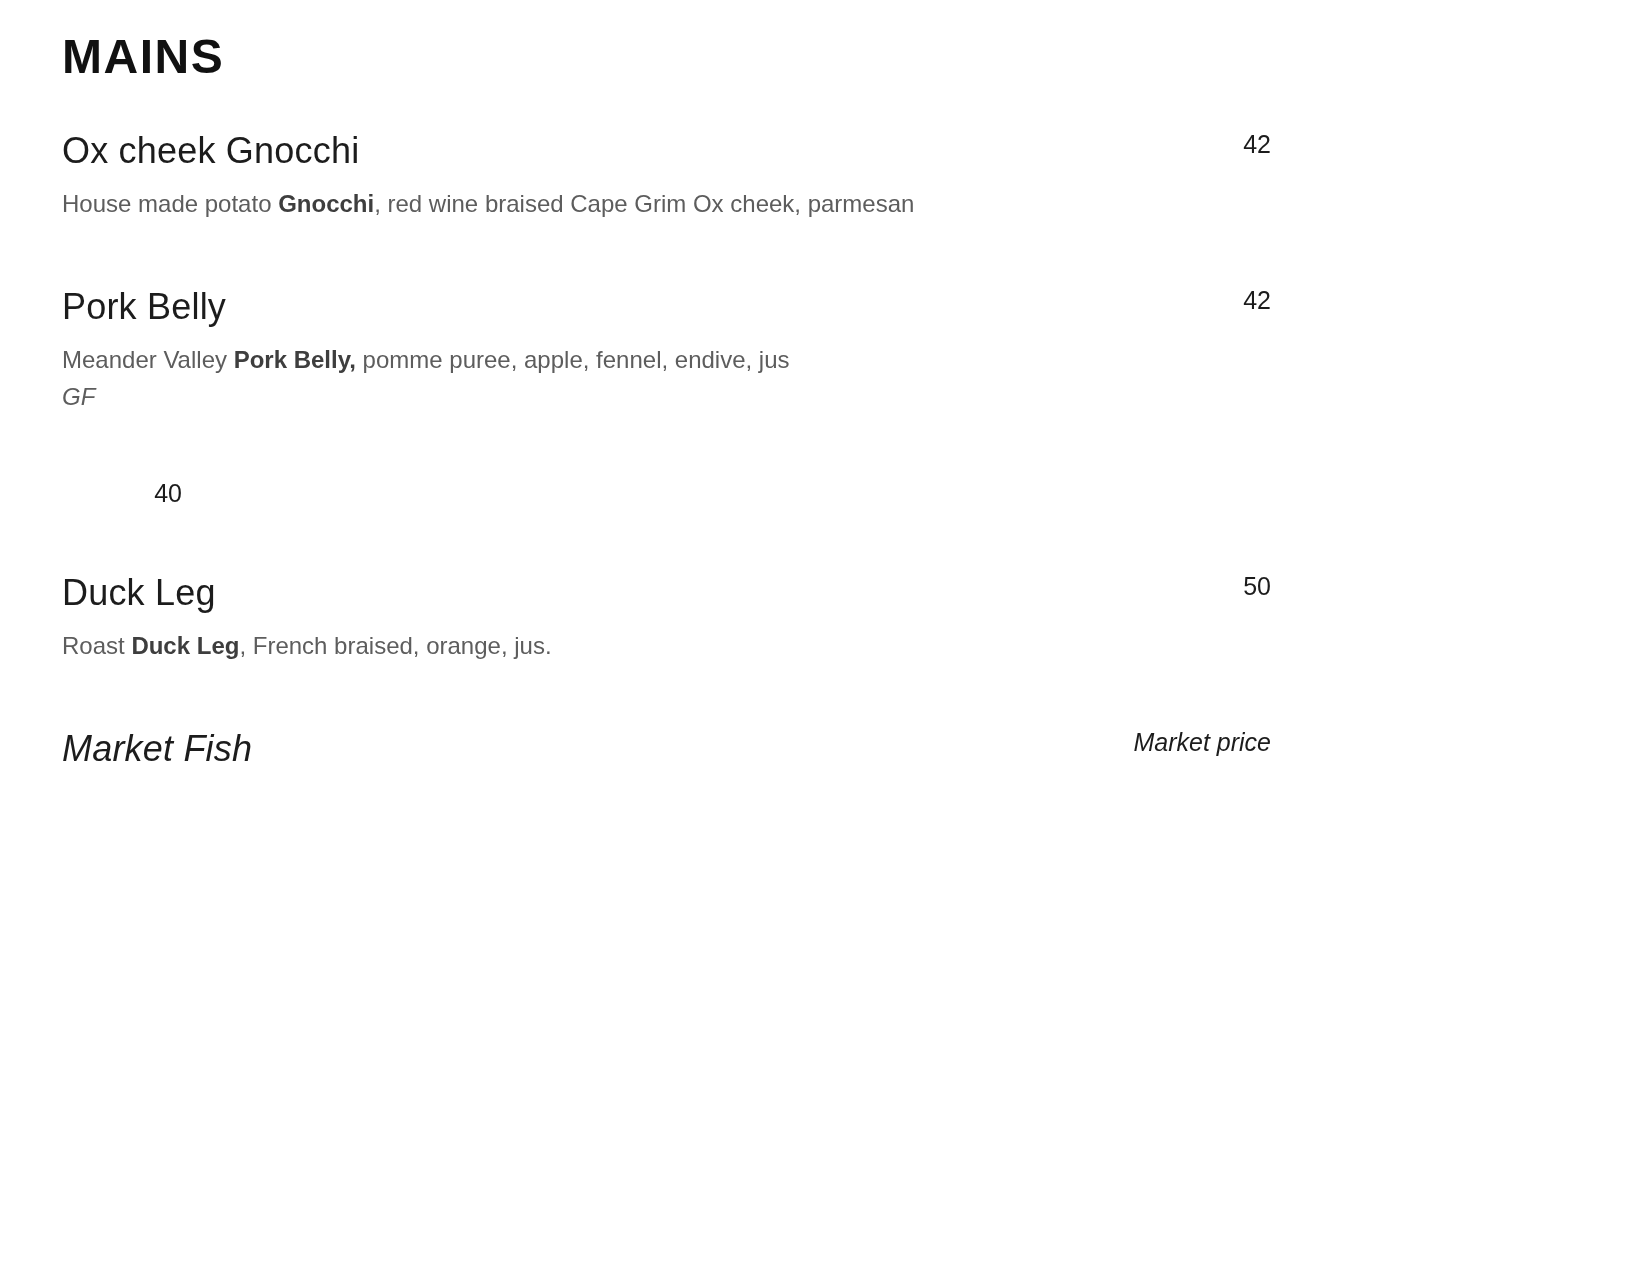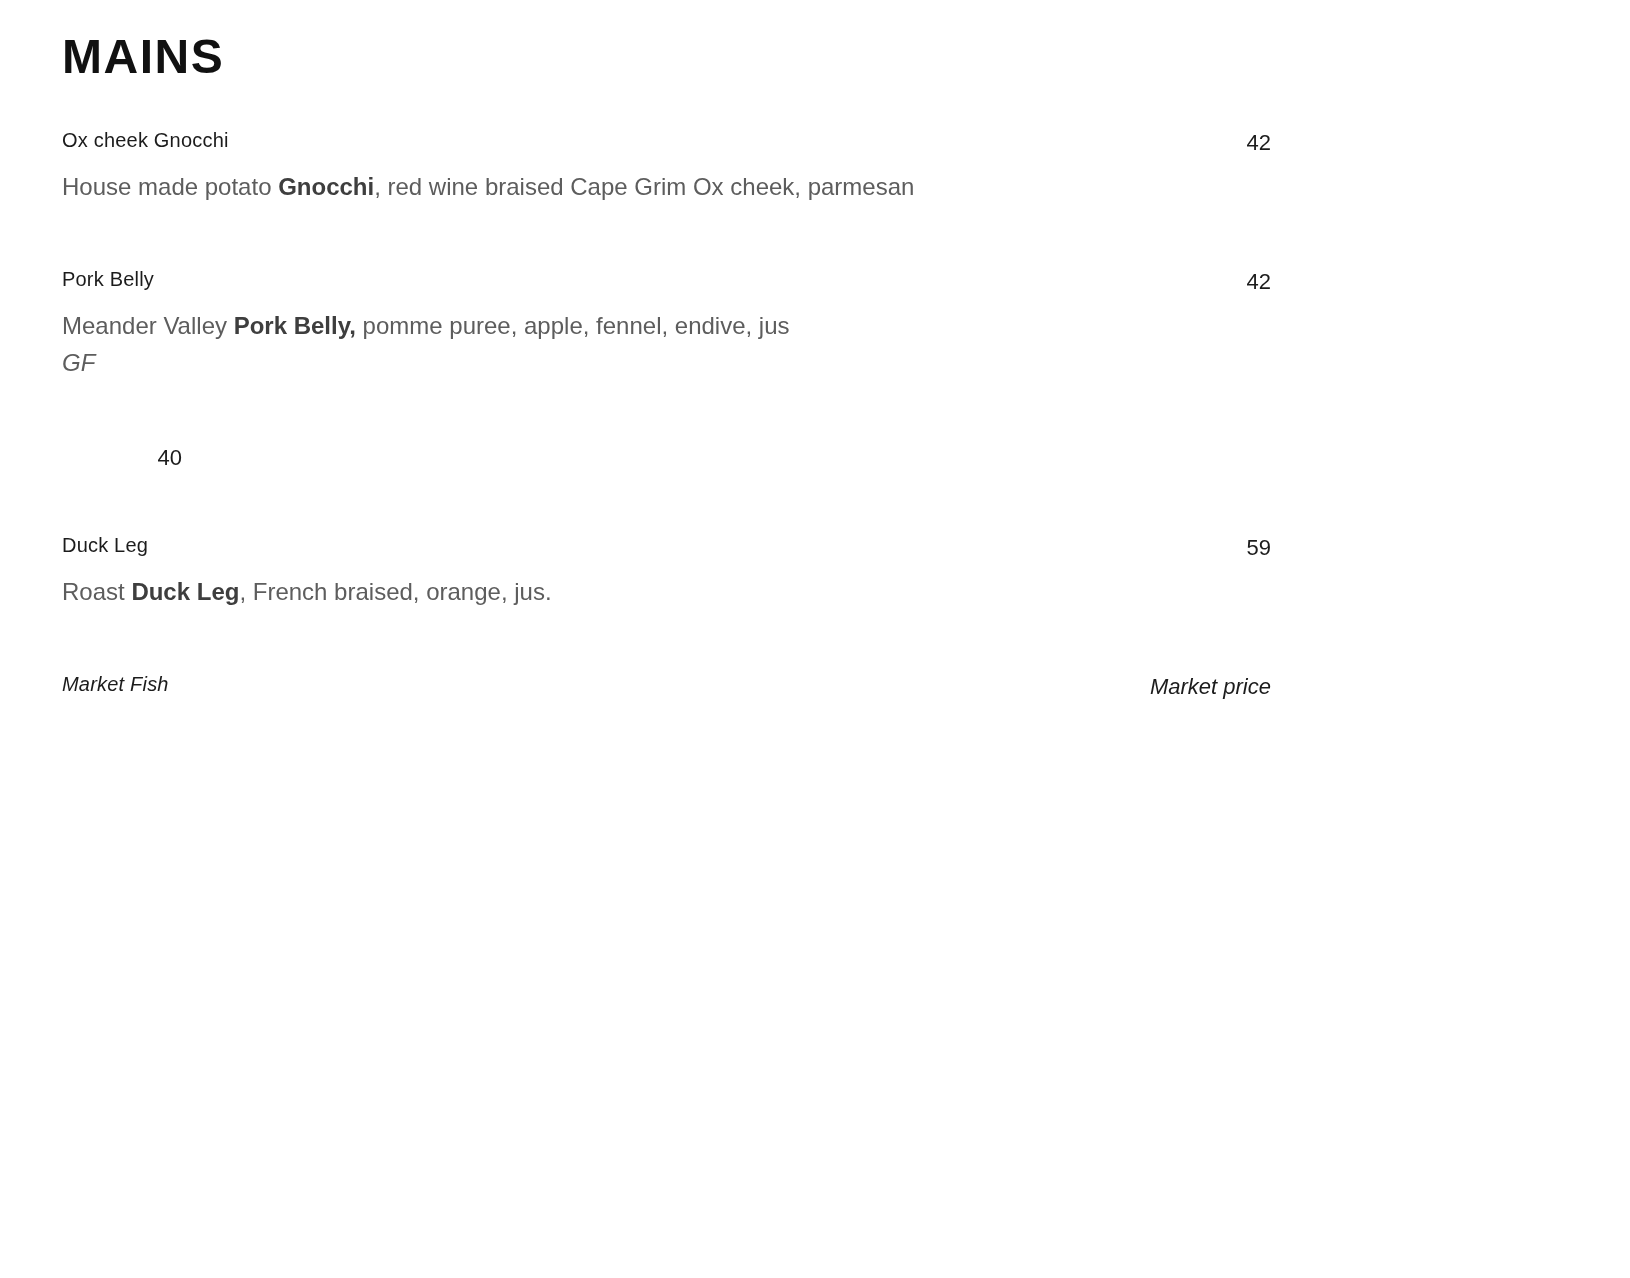--- a/index.html
+++ b/index.html
@@ -36,28 +36,28 @@
   .menu-item:last-child {
     margin-bottom: 0;
     font-style: italic;
   }
   .item-head {
     display: flex;
     align-items: flex-start;
     justify-content: space-between;
   }
   .item-name {
-    font-size: 20px;
+    font-size: 36px;
     font-weight: 400;
     color: #1c1c1c;
     line-height: 1.25;
     letter-spacing: 0.2px;
   }
   .item-price {
-    font-size: 22px;
+    font-size: 25px;
     font-weight: 400;
     color: #1c1c1c;
     white-space: nowrap;
     padding-top: 2px;
     text-align: right;
     min-width: 120px;
   }
   .item-desc {
     font-size: 24px;
     line-height: 1.55;
@@ -112,21 +112,21 @@
 
     <div class="menu-item">
       <div class="item-head">
         <div class="item-price">40</div>
       </div>
     </div>
 
     <div class="menu-item">
       <div class="item-head">
         <div class="item-name">Duck Leg</div>
-        <div class="item-price">59</div>
+        <div class="item-price">50</div>
       </div>
       <div class="item-desc">
         <span>Roast </span><b>Duck Leg</b><span>, French braised, orange, jus.</span>
       </div>
     </div>
 
     <div class="menu-item">
       <div class="item-head">
         <div class="item-name">Market Fish</div>
         <div class="item-price">Market price</div>

